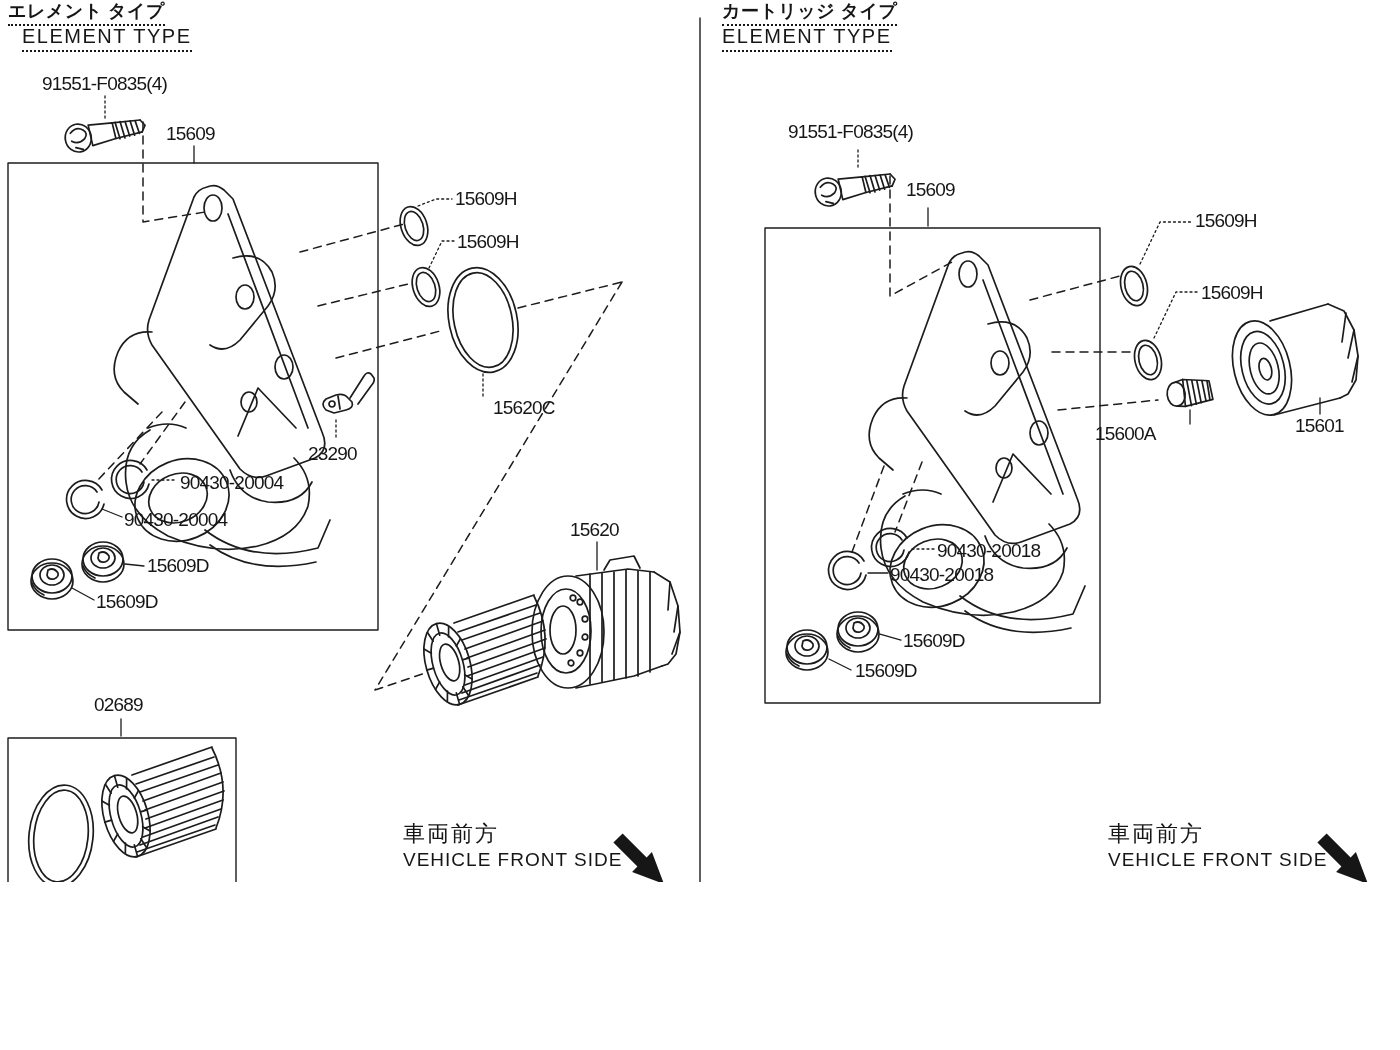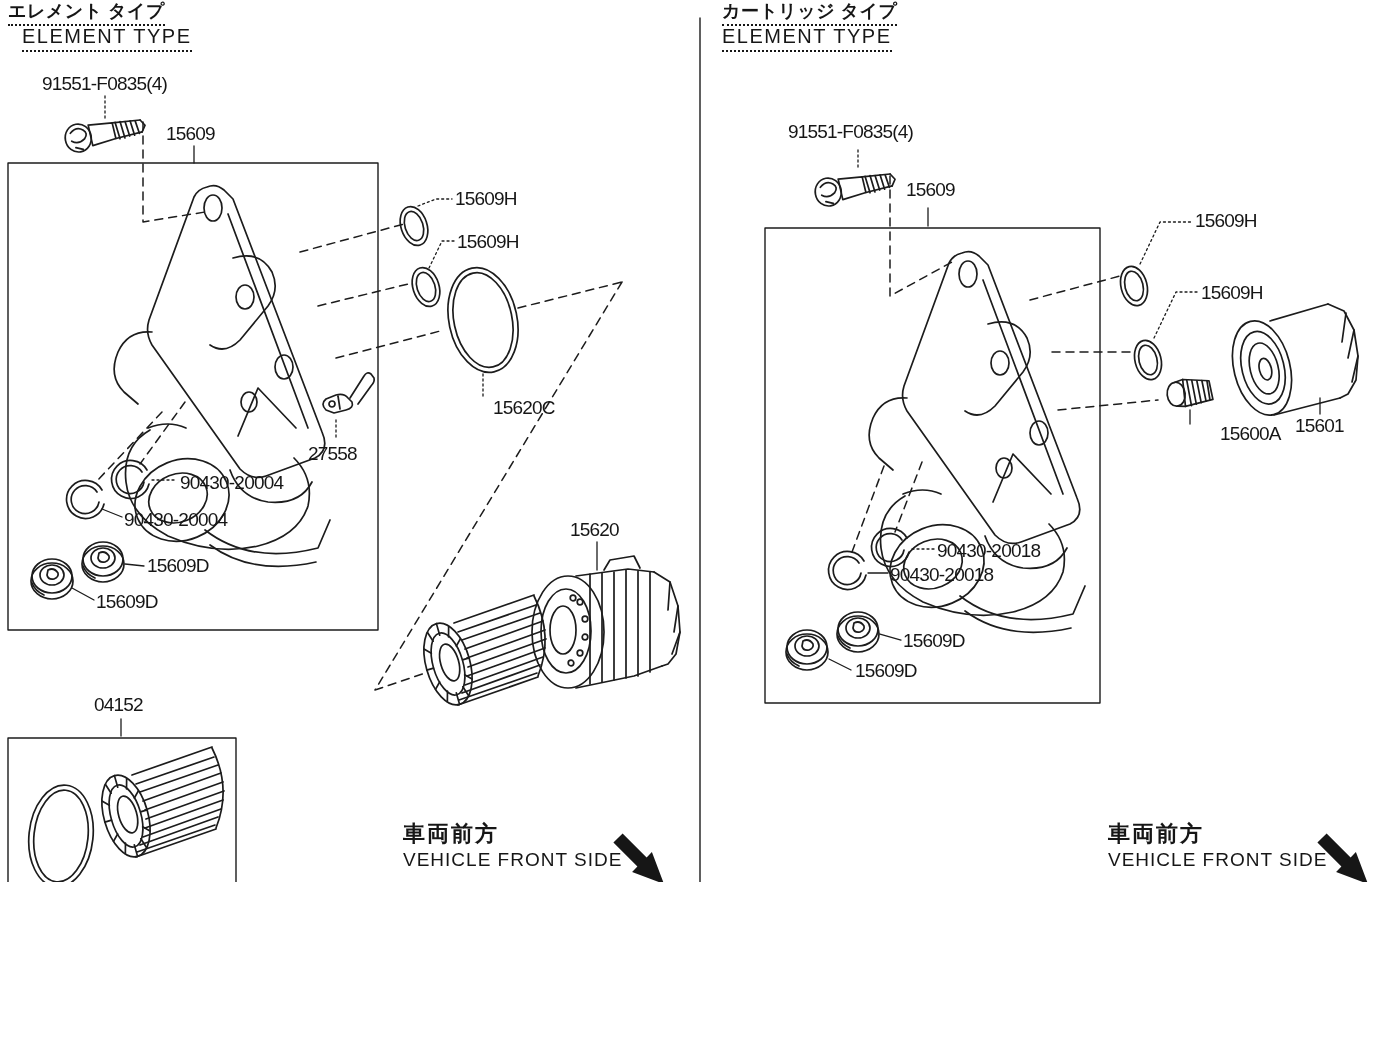--- a/index.html
+++ b/index.html
@@ -5,21 +5,21 @@
   html,body{margin:0;padding:0;background:#ffffff;}
   .canvas{position:relative;width:1400px;height:882px;background:#fff;overflow:hidden;
           font-family:"Liberation Sans",sans-serif;color:#161616;}
   svg.art{position:absolute;left:0;top:0;}
   .lbl{position:absolute;font-weight:normal;font-size:19px;letter-spacing:-0.8px;
        white-space:nowrap;line-height:1;font-family:"Liberation Sans",sans-serif;}
   .hdr{position:absolute;white-space:nowrap;line-height:1.05;
        border-bottom:2px dotted #161616;padding-bottom:3px;}
   .hdr.jp{font-size:18px;font-weight:bold;letter-spacing:0.5px;}
   .hdr.en{font-size:20px;font-weight:normal;letter-spacing:1.5px;}
-  .front-jp{position:absolute;font-size:22px;font-weight:bold;letter-spacing:2px;
+  .front-jp{position:absolute;font-size:22px;font-weight:normal;letter-spacing:2px;
             white-space:nowrap;line-height:1;}
   .front-en{position:absolute;font-size:19px;font-weight:normal;letter-spacing:1px;
             white-space:nowrap;line-height:1;}
   .sheet{position:absolute;font-size:17px;font-weight:normal;letter-spacing:0;text-decoration:underline;}
   .title{position:absolute;font-size:80px;font-weight:normal;letter-spacing:0;
          white-space:nowrap;line-height:1;}
 </style>
 </head>
 <body>
 
@@ -233,35 +233,35 @@
   <div class="hdr jp" style="left:8px;top:2px;">エレメント タイプ</div>
   <div class="hdr en" style="left:22px;top:26px;">ELEMENT TYPE</div>
   <div class="hdr jp" style="left:722px;top:2px;">カートリッジ タイプ</div>
   <div class="hdr en" style="left:722px;top:26px;">ELEMENT TYPE</div>
 
   <div class="lbl" style="left:42px;top:74px;">91551-F0835(4)</div>
   <div class="lbl" style="left:166px;top:124px;">15609</div>
   <div class="lbl" style="left:455px;top:189px;">15609H</div>
   <div class="lbl" style="left:457px;top:232px;">15609H</div>
   <div class="lbl" style="left:461px;top:398px;margin-left:32px;">15620C</div>
-  <div class="lbl" style="left:308px;top:444px;">27558</div>
+  <div class="lbl" style="left:308px;top:444px;">23290</div>
   <div class="lbl" style="left:180px;top:473px;">90430-20004</div>
   <div class="lbl" style="left:124px;top:510px;">90430-20004</div>
   <div class="lbl" style="left:147px;top:556px;">15609D</div>
   <div class="lbl" style="left:96px;top:592px;">15609D</div>
   <div class="lbl" style="left:570px;top:520px;">15620</div>
-  <div class="lbl" style="left:94px;top:695px;">04152</div>
+  <div class="lbl" style="left:94px;top:695px;">02689</div>
   <div class="front-jp" style="left:403px;top:823px;">車両前方</div>
   <div class="front-en" style="left:403px;top:850px;">VEHICLE FRONT SIDE</div>
 
   <div class="lbl" style="left:788px;top:122px;">91551-F0835(4)</div>
   <div class="lbl" style="left:906px;top:180px;">15609</div>
   <div class="lbl" style="left:1195px;top:211px;">15609H</div>
   <div class="lbl" style="left:1201px;top:283px;">15609H</div>
-  <div class="lbl" style="left:1220px;top:424px;text-align:right;">15600A</div>
+  <div class="lbl" style="left:1095px;top:424px;text-align:right;">15600A</div>
   <div class="lbl" style="left:1295px;top:416px;">15601</div>
   <div class="lbl" style="left:937px;top:541px;">90430-20018</div>
   <div class="lbl" style="left:890px;top:565px;">90430-20018</div>
   <div class="lbl" style="left:903px;top:631px;">15609D</div>
   <div class="lbl" style="left:855px;top:661px;">15609D</div>
   <div class="front-jp" style="left:1108px;top:823px;">車両前方</div>
   <div class="front-en" style="left:1108px;top:850px;">VEHICLE FRONT SIDE</div>
 
   <div class="sheet" style="left:1336px;top:934px;">153057</div>
   <div class="title" style="left:652px;top:958px;">TOYOTA 1560937041</div>

